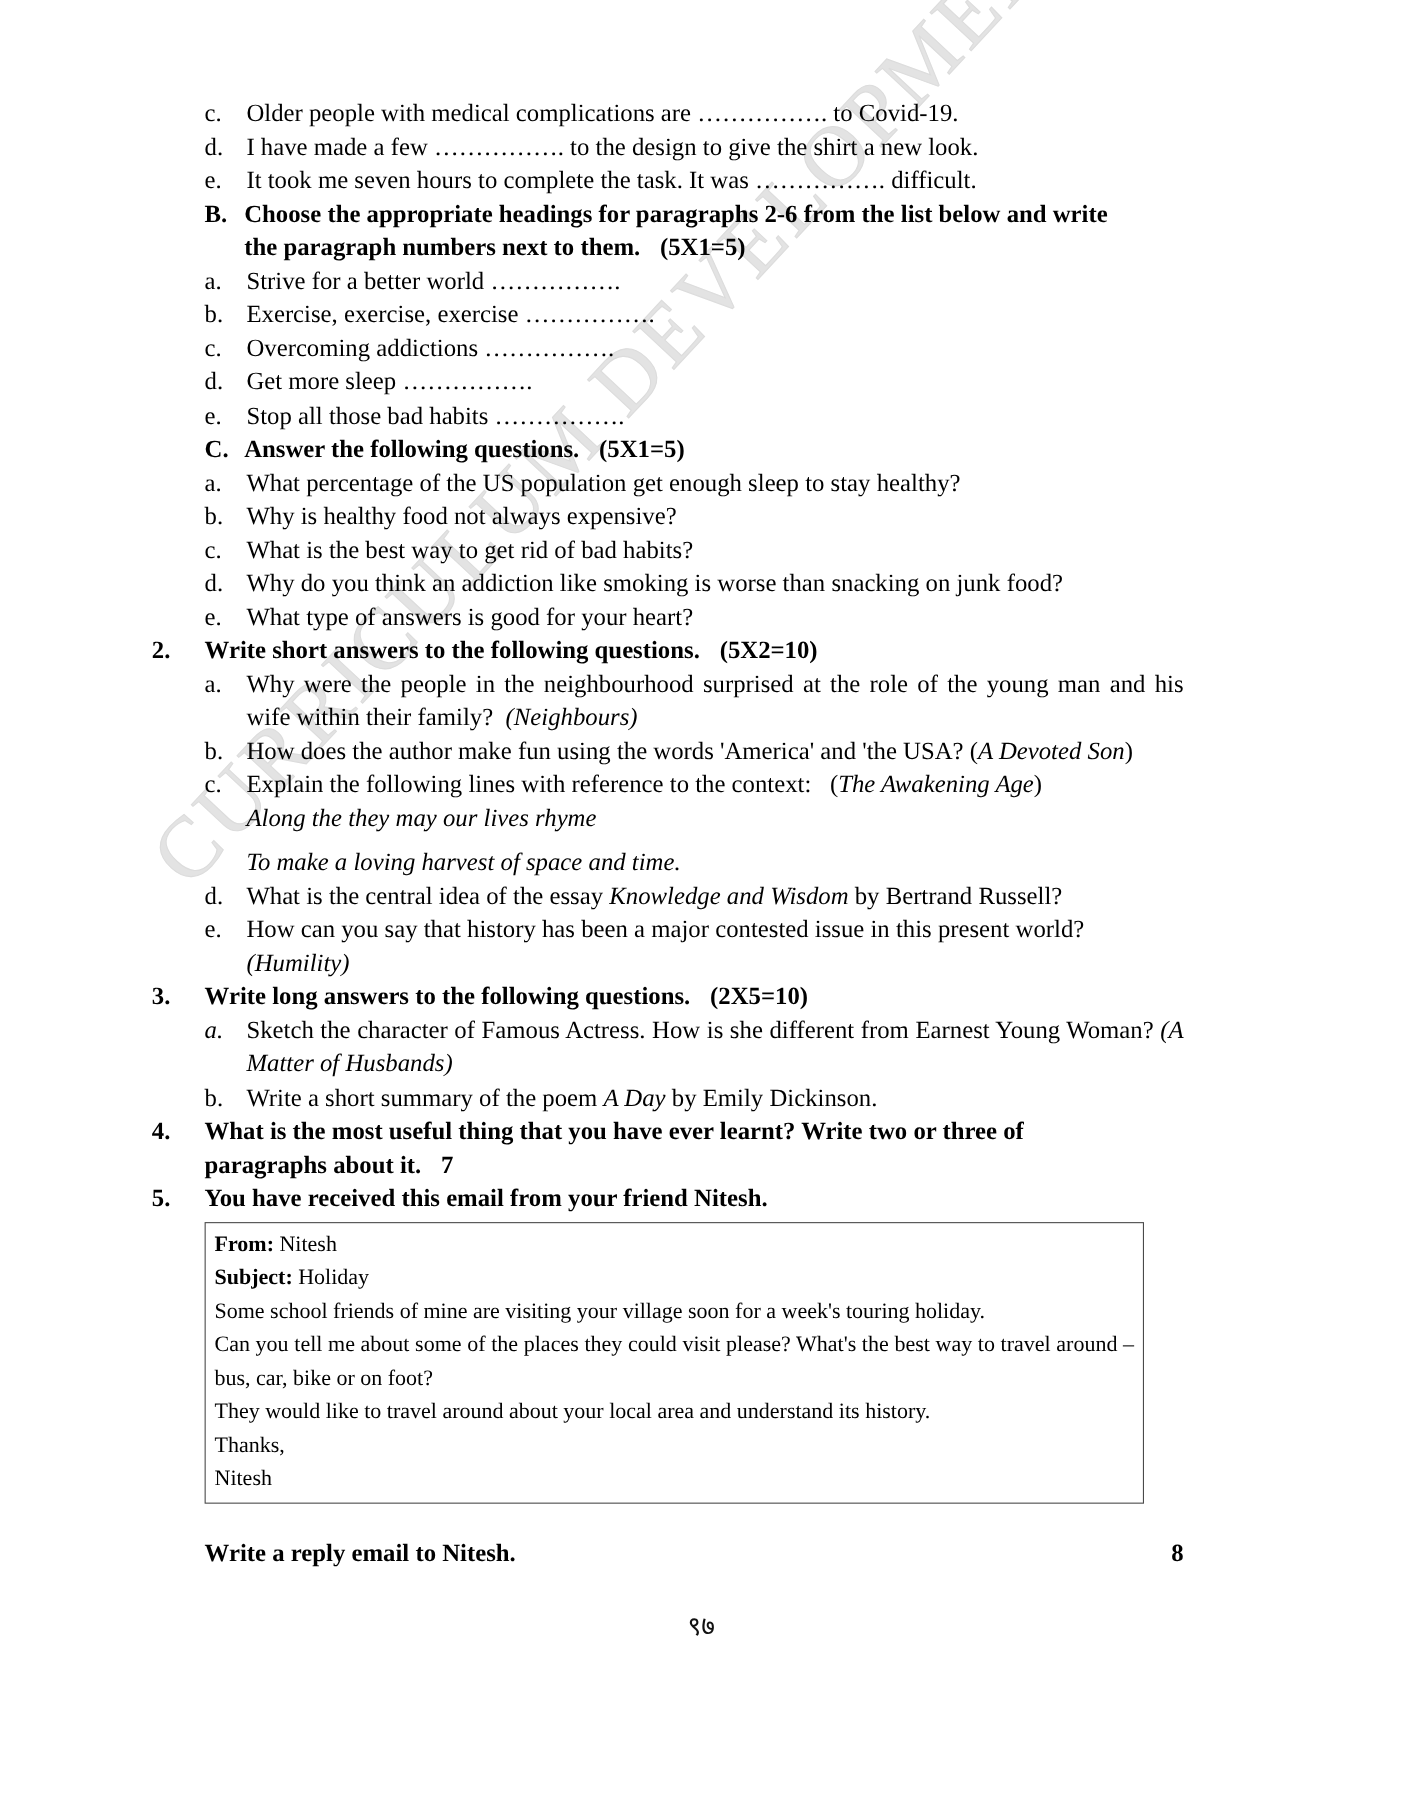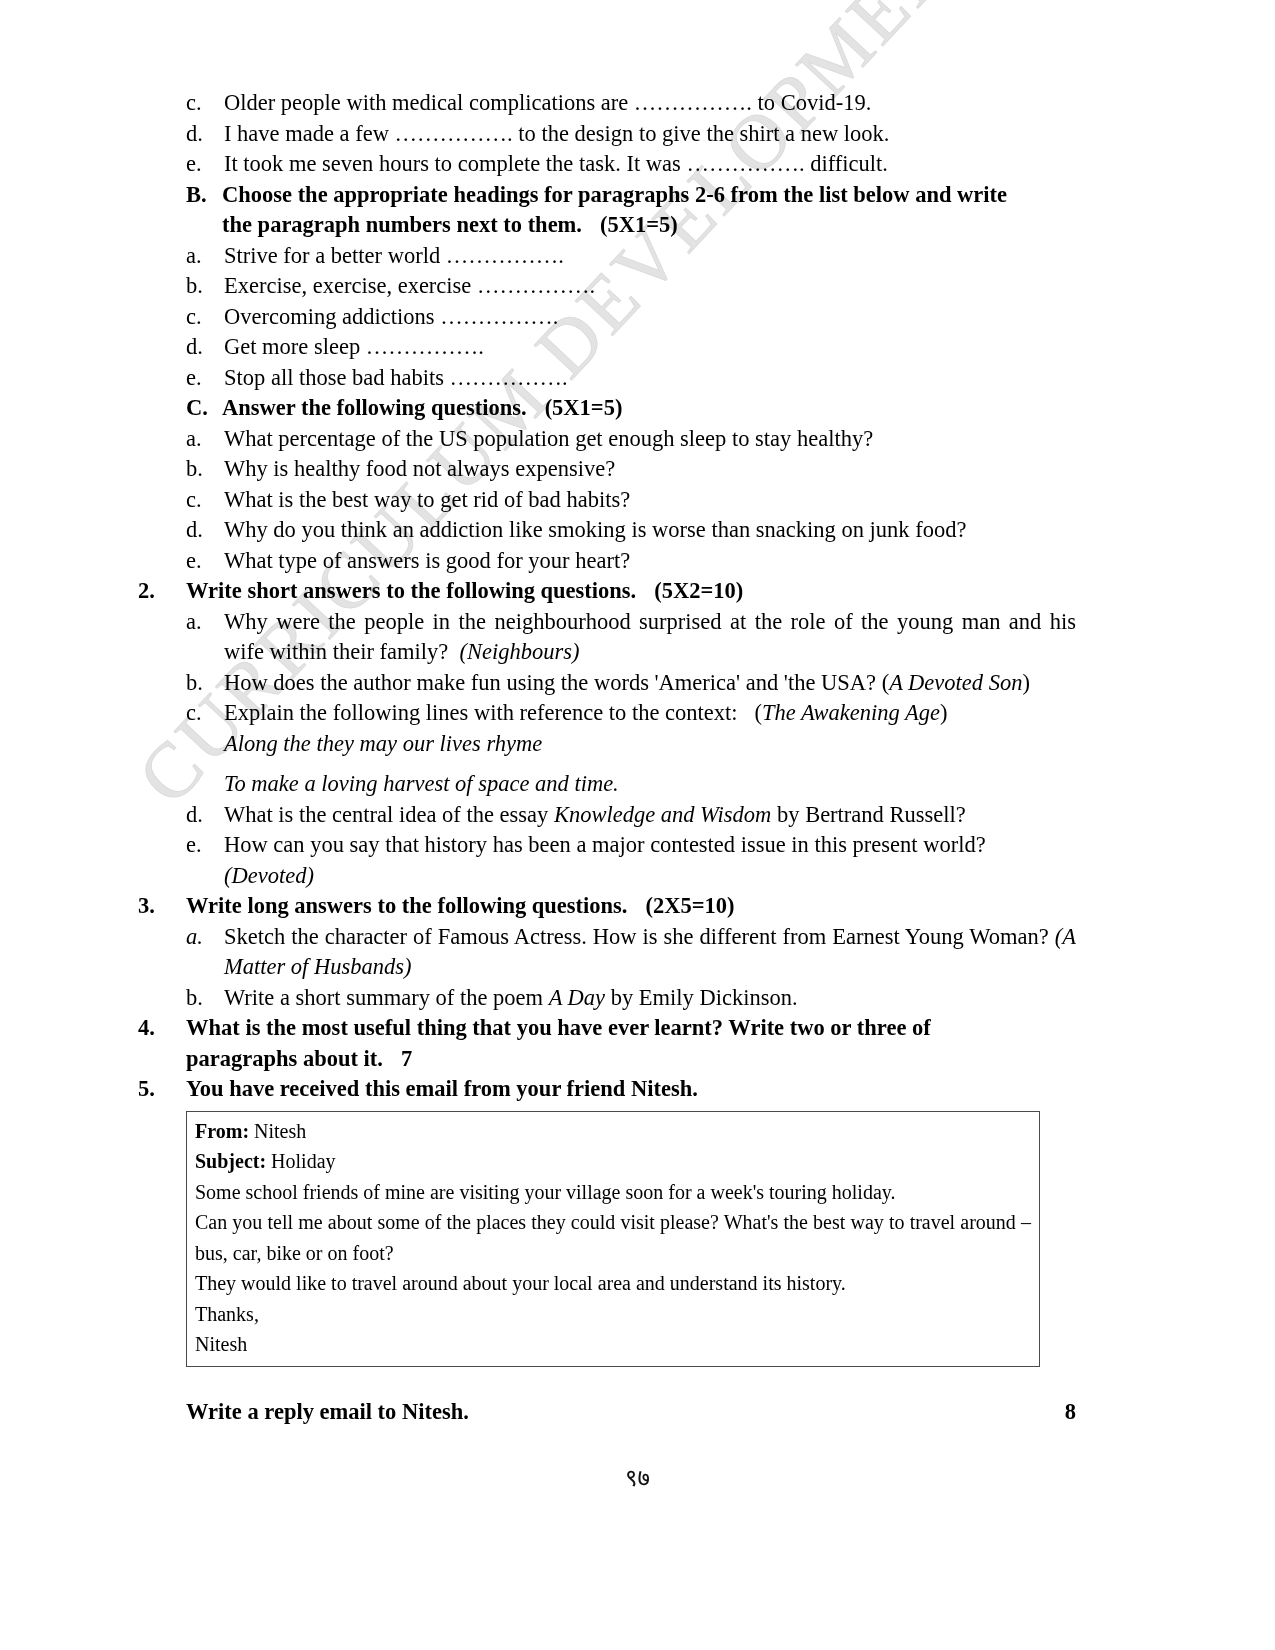--- a/index.html
+++ b/index.html
@@ -261,21 +261,21 @@
 
     <div class="row lvlA line">
       <span class="marker">d.</span>
       <span class="body"><span>What is the central idea of the essay </span><span class="ital">Knowledge and Wisdom</span><span> by Bertrand Russell?</span></span>
     </div>
 
     <div class="row lvlA line">
       <span class="marker">e.</span>
       <span class="body">
         <div class="just">How can you say that history has been a major contested issue in this present world?</div>
-        <div><span class="ital">(Devoted)</span></div>
+        <div><span class="ital">(Humility)</span></div>
       </span>
     </div>
 
     <div class="row lvl1 line bold">
       <span class="marker">3.</span>
       <span class="body with-marks">
         <span>Write long answers to the following questions.</span>
         <span class="mk">(2X5=10)</span>
       </span>
     </div>

